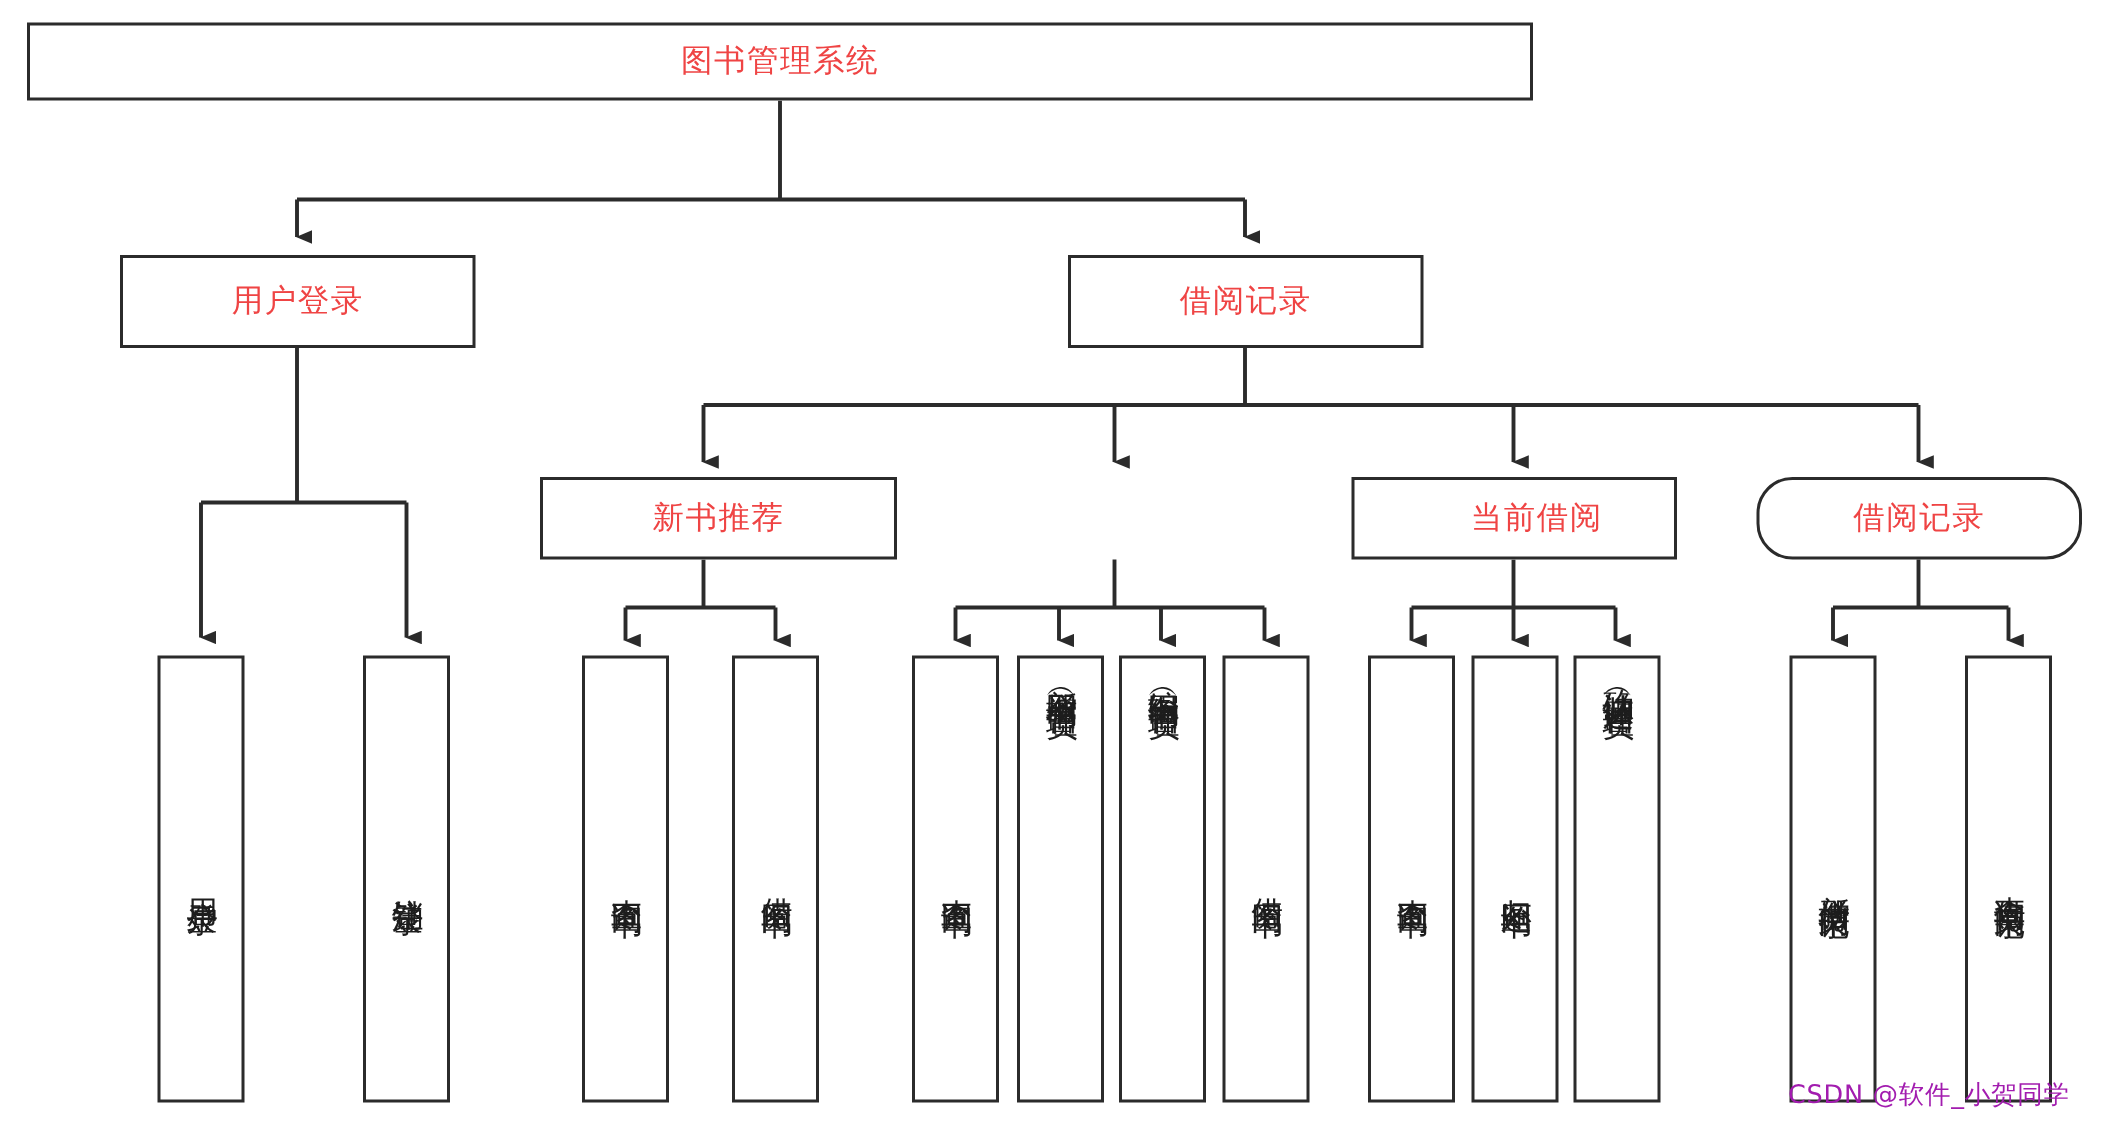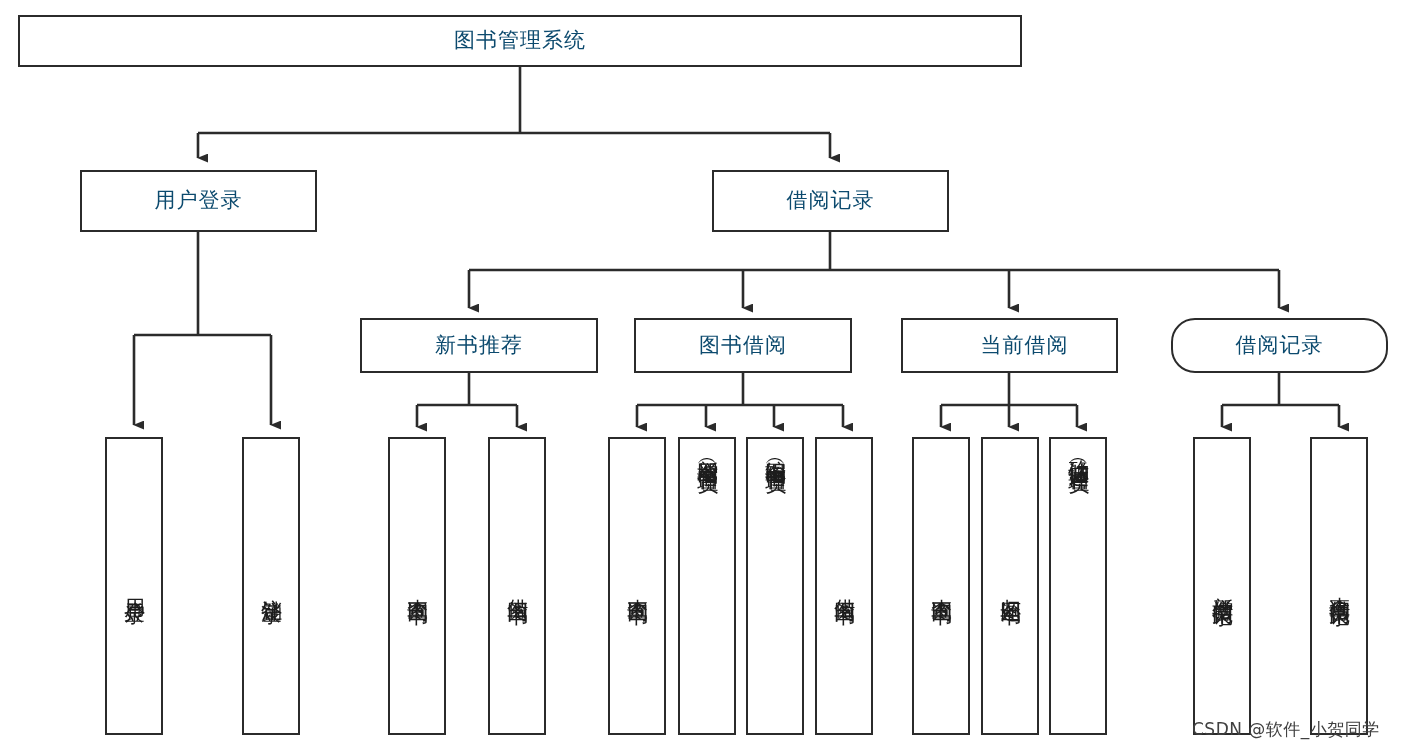--- a/index.html
+++ b/index.html
@@ -33,21 +33,21 @@
     box-sizing: border-box;
     background: #ffffff;
     border: 2.5px solid #2b2b2b;
     display: flex;
     align-items: center;
     justify-content: center;
     overflow: hidden;
   }
   .node-label-h {
     font-size: 21px;
-    color: #0c4a6e;
+    color: #ef4444;
     letter-spacing: 1px;
     line-height: 1.1;
     white-space: nowrap;
     text-align: center;
   }
   .node-label-v {
     font-size: 21px;
     color: #1d1d1d;
     line-height: 1.22;
     writing-mode: vertical-rl;
@@ -60,21 +60,21 @@
     align-items: flex-start;
     padding-top: 4px;
   }
   .leaf-box.leaf-center {
     align-items: center;
     padding-top: 0;
   }
   .watermark {
     position: absolute;
     font-size: 17px;
-    color: #404040;
+    color: #a21caf;
     white-space: nowrap;
     letter-spacing: 0.5px;
     font-family: "DejaVu Sans", "Liberation Sans", sans-serif;
   }
 </style>
 </head>
 <body>
 
 <div id="diagram-root">
 
@@ -138,23 +138,20 @@
   </div>
 
   <div class="node-box" style="left:712px; top:170px; width:237px; height:62px;">
     <span class="node-label-h">借阅记录</span>
   </div>
 
   <div class="node-box" style="left:360px; top:318px; width:238px; height:55px;">
     <span class="node-label-h">新书推荐</span>
   </div>
 
-  <div class="node-box" style="left:634px; top:318px; width:218px; height:55px;">
-    <span class="node-label-h">图书借阅</span>
-  </div>
 
   <div class="node-box" style="left:901px; top:318px; width:217px; height:55px;padding-left:30px;">
     <span class="node-label-h">当前借阅</span>
   </div>
 
   <div class="node-box" style="left:1171px; top:318px; width:217px; height:55px;border-radius:24px;">
     <span class="node-label-h">借阅记录</span>
   </div>
 
   <div class="node-box leaf-box leaf-center" style="left:105px; top:437px; width:58px; height:298px;">

